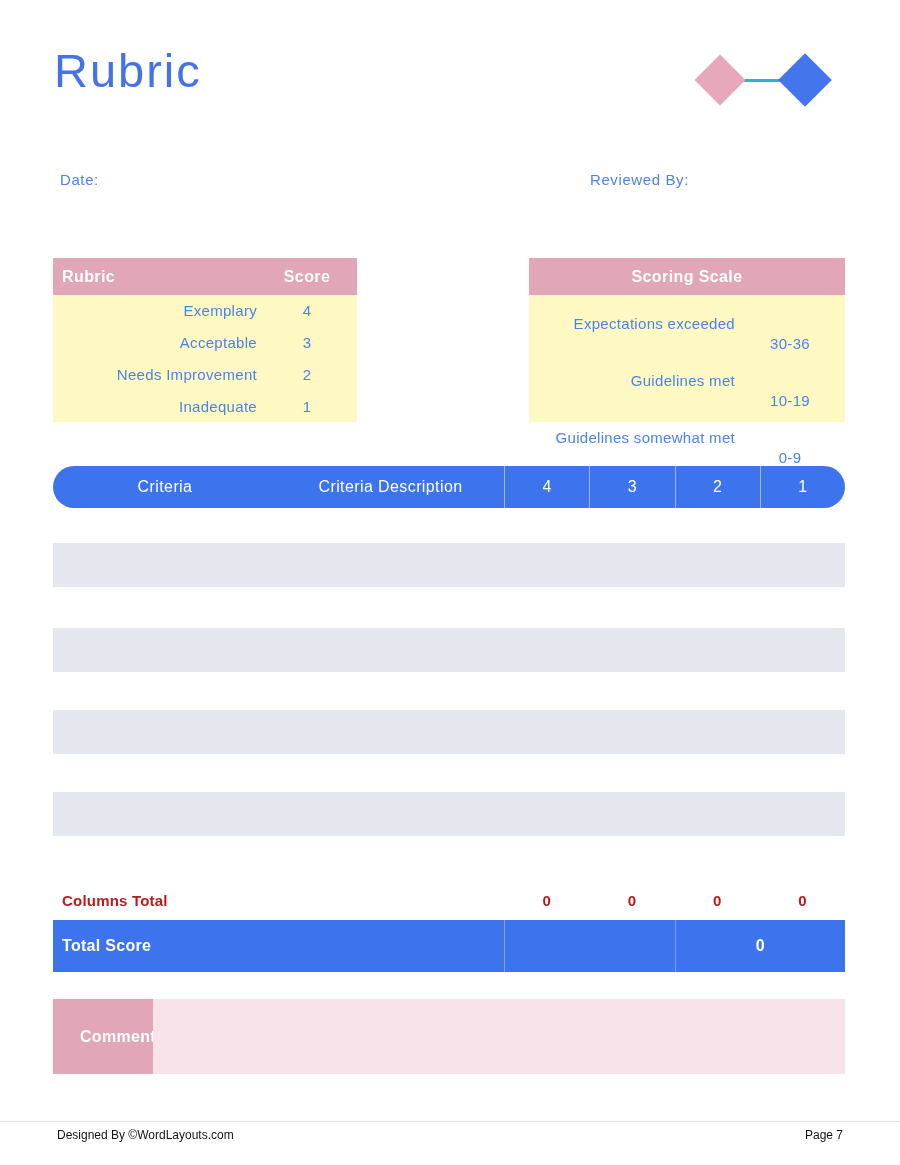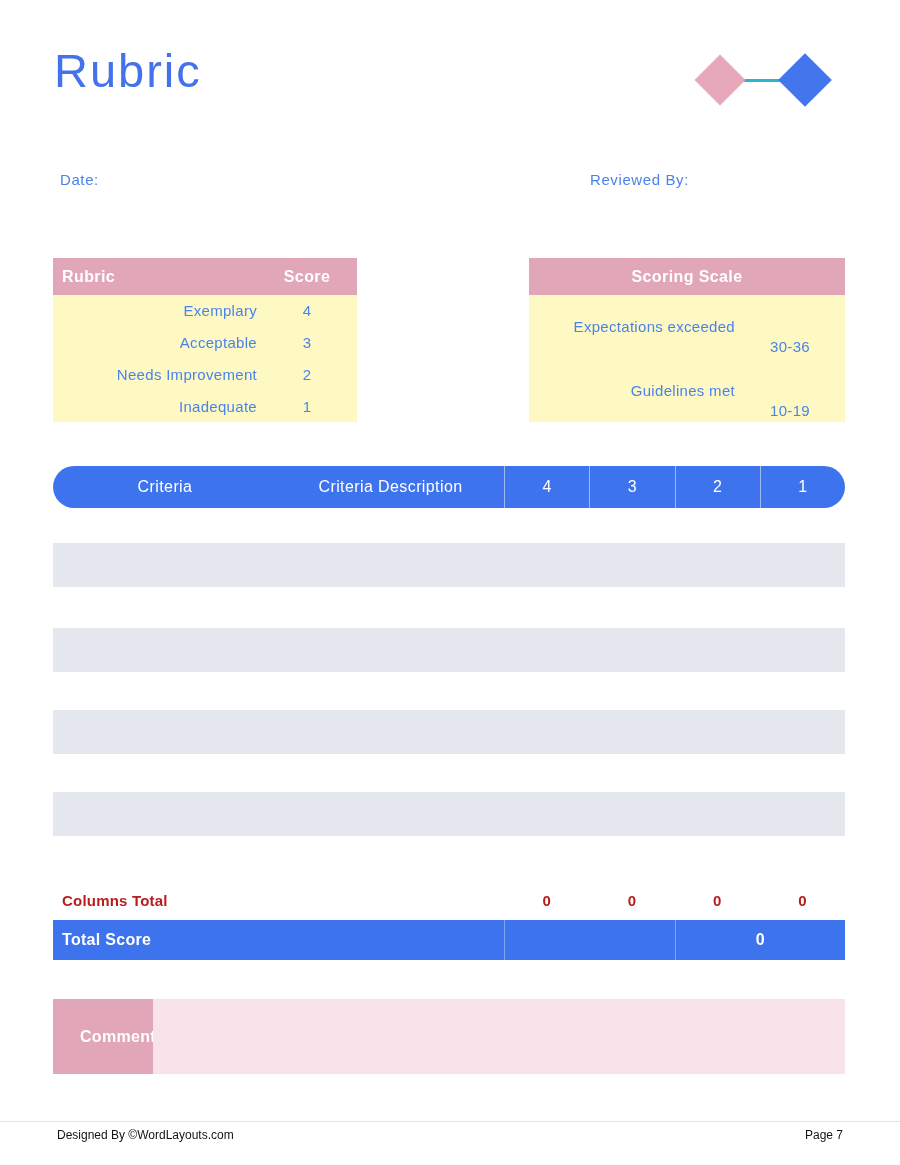--- a/index.html
+++ b/index.html
@@ -75,21 +75,21 @@
   
   .columns-total {
     position:absolute; left:53px; top:884px; width:792px; height:32px;
     display:flex; align-items:center; color:#b91c1c; font-size:15px; font-weight:bold;
   }
   .columns-total .ct-label { width:451px; padding-left:9px; letter-spacing:0.2px; }
   .columns-total .ct-val { flex:1; text-align:center; }
 
   
   .total-score {
-    position:absolute; left:53px; top:920px; width:792px; height:40px;
+    position:absolute; left:53px; top:920px; width:792px; height:52px;
     background:#3D73EC; display:flex; align-items:center;
     color:#ffffff; font-size:16px; font-weight:bold; letter-spacing:0.3px;
   }
   .total-score .ts-label { width:451px; padding-left:9px; }
   .total-score .ts-cell { flex:1; height:100%; border-left:1px solid rgba(255,255,255,0.35);
     display:flex; align-items:center; justify-content:center; }
 
   
   .comments {
     position:absolute; left:53px; top:999px; width:792px; height:75px; display:flex;
@@ -151,20 +151,24 @@
       <div>Scoring Scale</div>
     </div>
     <div class="mini-body">
       <div class="mini-row">
         <div class="r-label">Expectations exceeded</div>
         <div class="r-range">30-36</div>
       </div>
       <div class="mini-row">
         <div class="r-label">Guidelines met</div>
         <div class="r-range">10-19</div>
+      </div>
+      <div class="mini-row">
+        <div class="r-label">Guidelines somewhat met</div>
+        <div class="r-range">0-9</div>
       </div>
     </div>
   </div>
 
   <div class="criteria-head">
     <div class="cell c-criteria">Criteria</div>
     <div class="cell c-desc">Criteria Description</div>
     <div class="cell c-num">4</div>
     <div class="cell c-num">3</div>
     <div class="cell c-num">2</div>

